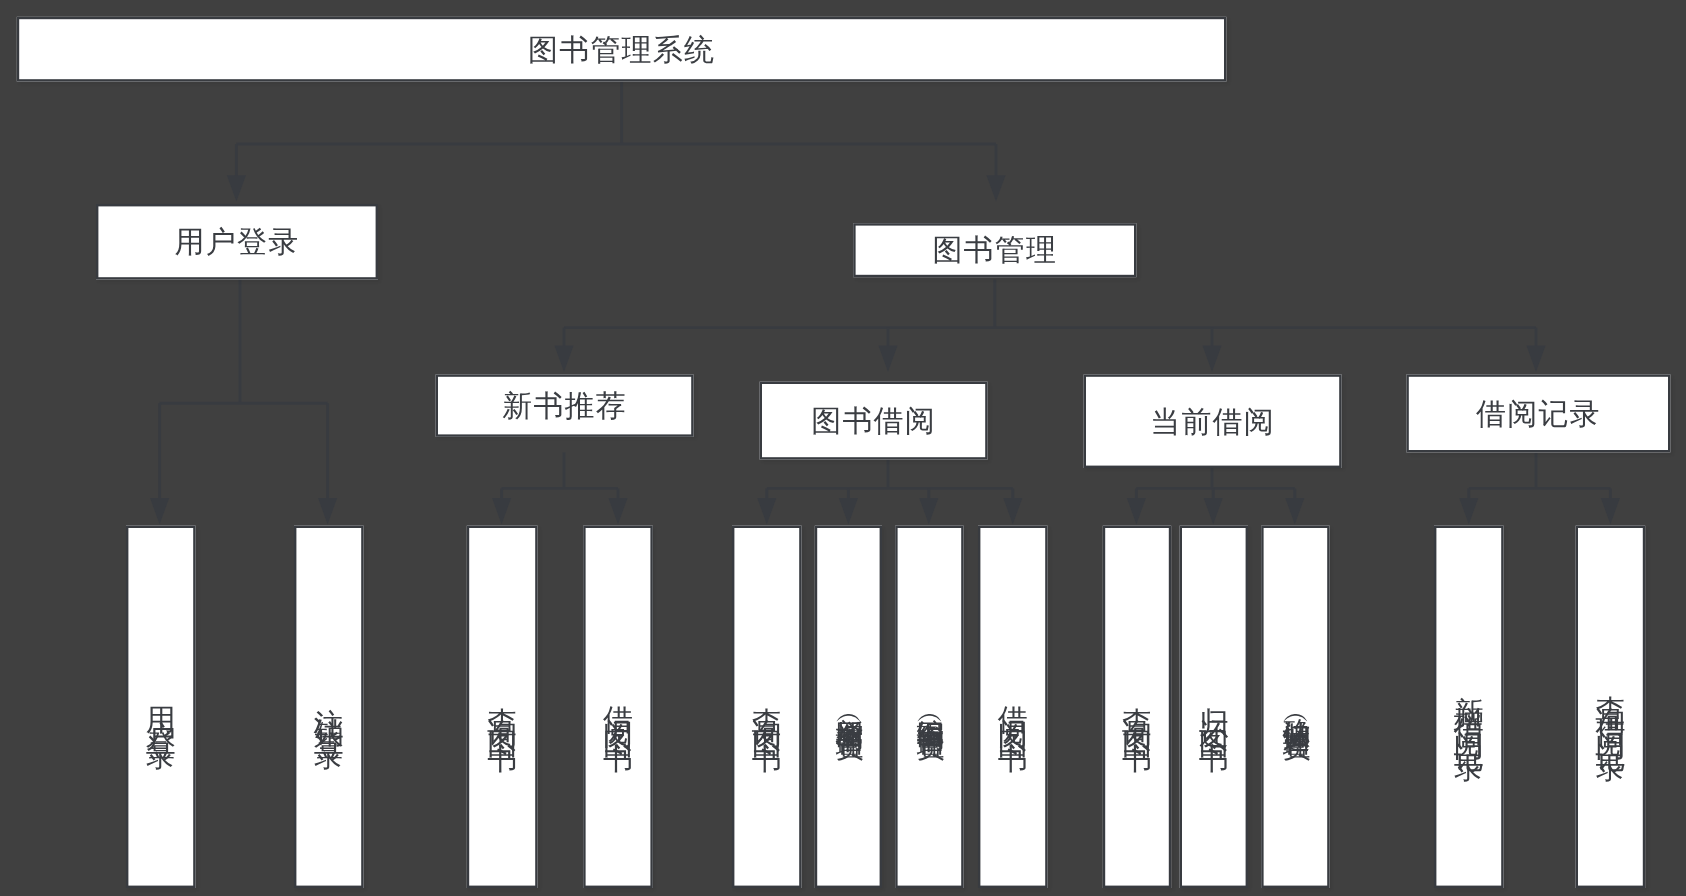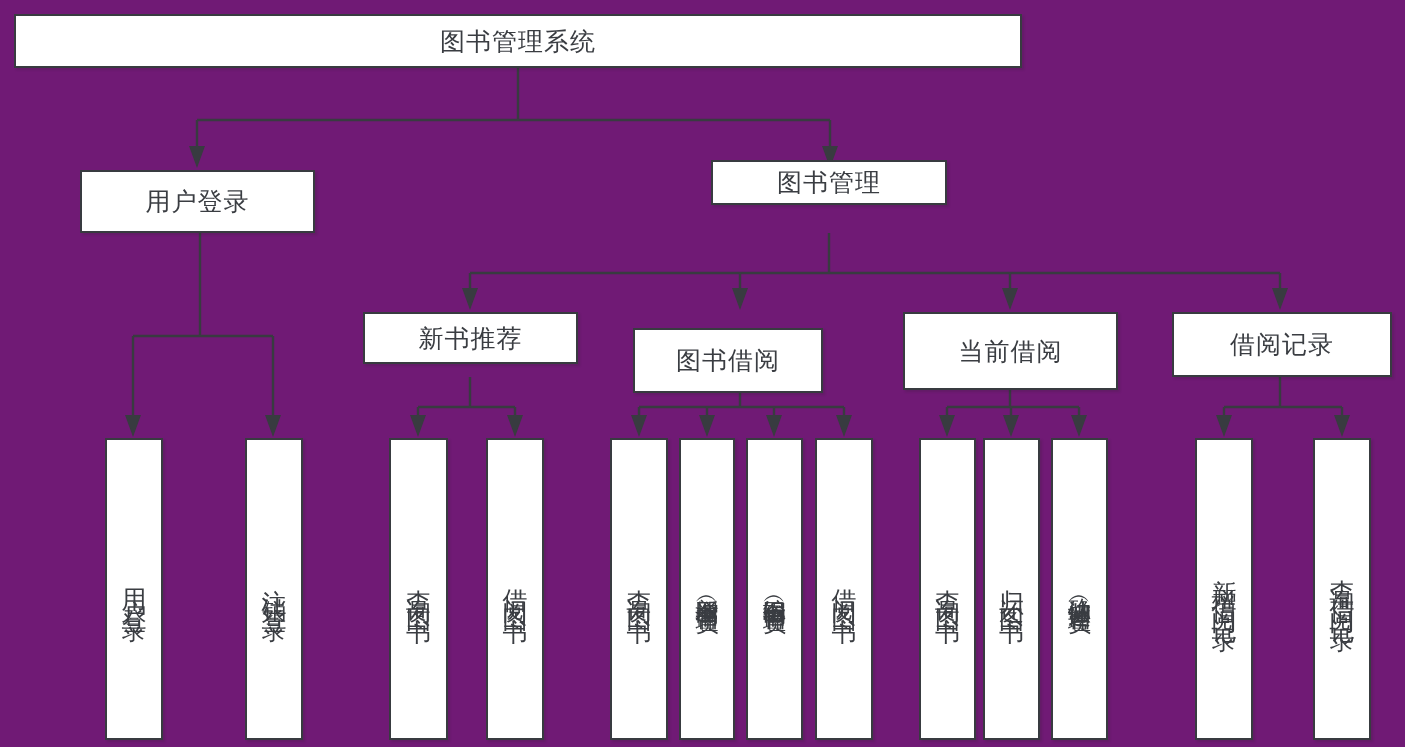--- a/index.html
+++ b/index.html
@@ -1,20 +1,20 @@
 <!DOCTYPE html>
 <html><head>
 <meta charset="utf-8">
 <style>
   html, body { margin: 0; padding: 0; background: #ffffff; }
   #canvas {
     position: relative;
     width: 1405px;
     height: 747px;
-    background: #701a75;
+    background: #404040;
     font-family: "DejaVu Sans", "Liberation Sans", sans-serif;
     color: #3a3d42;
     overflow: hidden;
   }
   #connectors {
     position: absolute;
     left: 0; top: 0;
     width: 1405px; height: 747px;
     z-index: 1;
   }
@@ -29,23 +29,23 @@
     z-index: 2;
     box-shadow: 2px 2px 2px rgba(40,40,40,0.18);
   }
   .hnode {
     font-size: 25px;
     letter-spacing: 1px;
     white-space: nowrap;
   }
   .root   { left: 14px;   top: 14px;  width: 1008px; height: 54px; }
   .lvl2-a { left: 80px;   top: 170px; width: 235px;  height: 63px; }
-  .lvl2-b { left: 711px;  top: 160px; width: 236px;  height: 45px; }
+  .lvl2-b { left: 711px;  top: 186px; width: 236px;  height: 45px; }
   .lvl3-a { left: 363px;  top: 312px; width: 215px;  height: 52px; }
-  .lvl3-b { left: 633px;  top: 328px; width: 190px;  height: 65px; }
+  .lvl3-b { left: 633px;  top: 318px; width: 190px;  height: 65px; }
   .lvl3-c { left: 903px;  top: 312px; width: 215px;  height: 78px; }
   .lvl3-d { left: 1172px; top: 312px; width: 220px;  height: 65px; }
   .leaf {
     top: 438px;
     height: 302px;
     width: 58px;
     writing-mode: vertical-rl;
     font-size: 25px;
     letter-spacing: 10px;
     line-height: 1;

